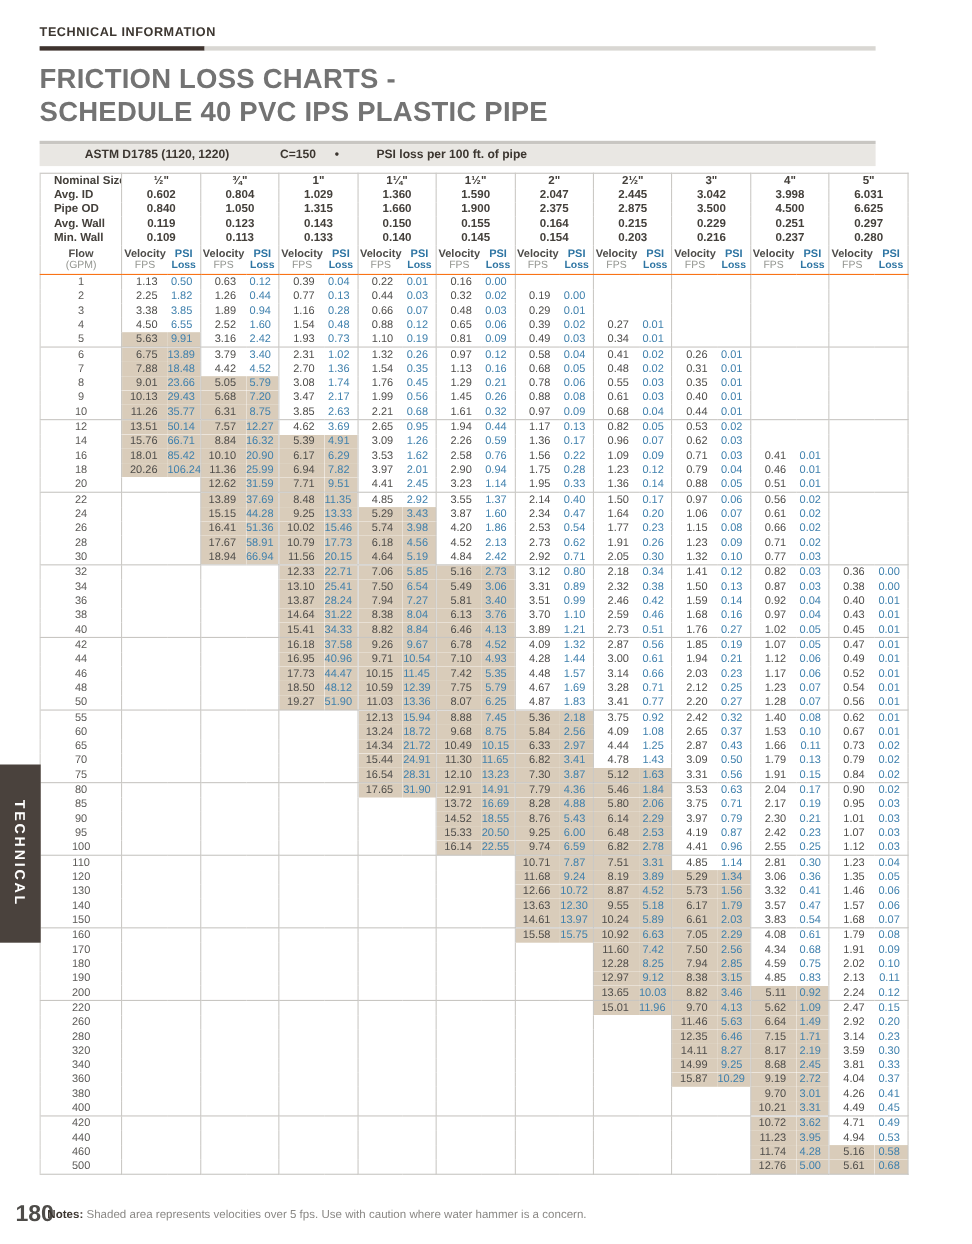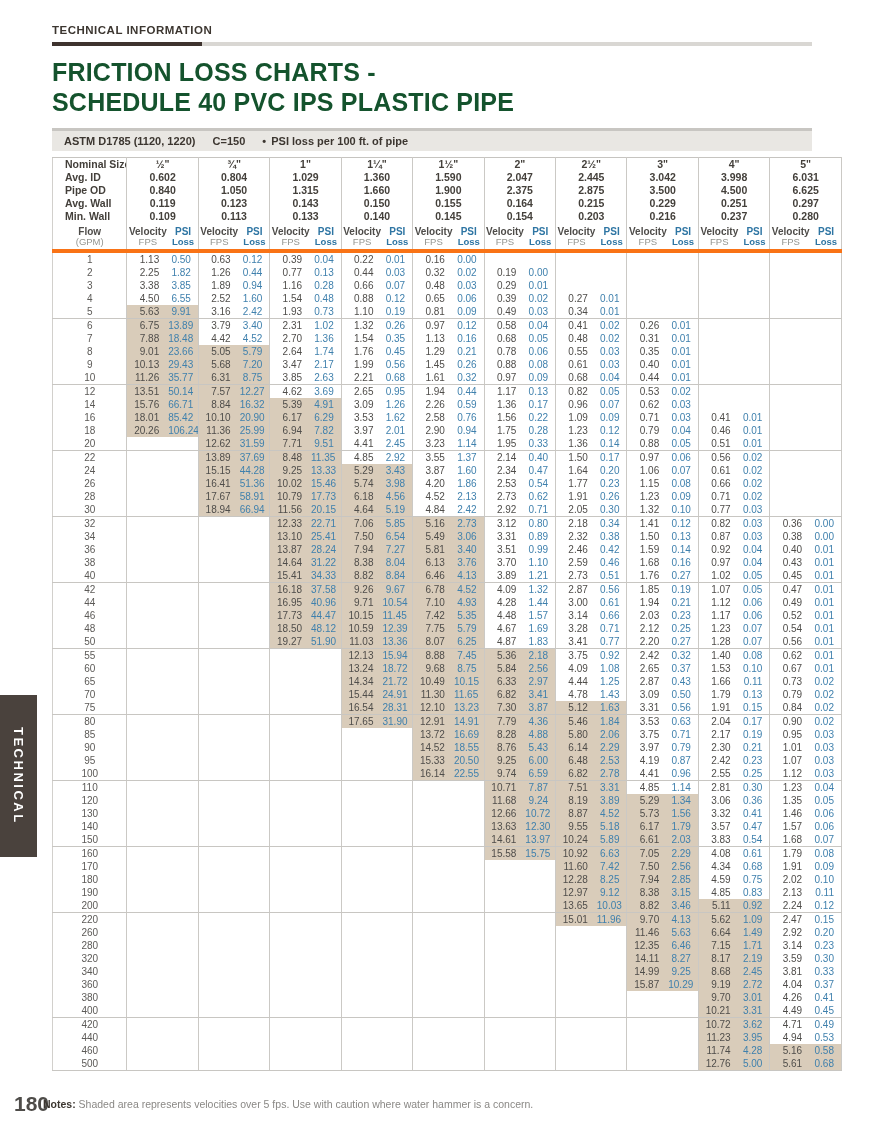--- a/index.html
+++ b/index.html
@@ -1,38 +1,38 @@
 <!DOCTYPE html>
 <html><head>
 <meta charset="utf-8">
 <style>
   html,body{margin:0;padding:0;}
   body{
     width:884px;height:1131px;background:#ffffff;position:relative;
     font-family:"Liberation Sans", sans-serif;color:#44403b;overflow:hidden;
   }
-  .content{position:absolute;left:52px;top:0;width:760px;}
+  .content{position:absolute;left:36px;top:0;width:760px;}
   .eyebrow{margin-top:24px;font-size:11.5px;font-weight:bold;letter-spacing:.5px;color:#3c3630;}
   .rule{margin-top:6px;height:4px;display:flex;}
   .rule-dark{width:150px;background:#3e332e;}
   .rule-light{flex:1;background:#d9d7d3;}
-  .title{margin-top:12px;font-size:25px;font-weight:bold;color:#14532d;line-height:1.18;letter-spacing:.2px;}
+  .title{margin-top:12px;font-size:25px;font-weight:bold;color:#737373;line-height:1.18;letter-spacing:.2px;}
   .gray-rule{margin-top:11px;height:3px;background:#c8c6c2;}
   .spec-bar{height:20px;background:#e9e7e3;font-size:11px;font-weight:bold;color:#3c3630;line-height:20px;padding-left:12px;}
-  .spec-bar span{margin-right:14px;}
+  .spec-bar span{margin-right:14px;margin-left:29px;}
   .spec-bar .bullet{color:#3c3630;margin:0 2px 0 0;}
 
   table.friction{width:790px;border-collapse:collapse;table-layout:fixed;margin-top:6px;
     border-left:1px solid #d2d0cc;border-right:1px solid #d2d0cc;border-bottom:1px solid #a8a6a2;}
   table.friction th, table.friction td{padding:0;height:13px;line-height:13px;font-weight:normal;overflow:hidden;white-space:nowrap;}
   thead tr.spec-row th{font-size:10.5px;font-weight:bold;color:#44403b;text-align:center;}
   thead tr.spec-row th.spec-label{text-align:left;padding-left:12px;}
   thead tr:first-child th{border-top:1px solid #c6c4c0;}
   th.group-sep, td.group-sep{border-right:1px solid #cbc9c5;}
-  thead tr.head-row th{border-bottom:4px solid #f97316;height:26px;vertical-align:middle;}
+  thead tr.head-row th{border-bottom:1px solid #f97316;height:26px;vertical-align:middle;}
   .head-row .l1{font-size:10px;line-height:11px;font-weight:bold;color:#4e4c49;}
   .head-row .l2{font-size:9.5px;line-height:10px;color:#939590;}
   .head-row th.psi-head .l1, .head-row th.psi-head .l2{color:#2e75a3;font-weight:bold;}
   .head-row th.flow-head .l1{color:#4e4c49;}
   tbody td{font-size:10px;color:#4f4d4a;}
   tbody td.flow-cell{text-align:center;color:#5c5a57;}
   tbody td.vel-cell{text-align:right;padding-right:9px;color:#4f4d4a;}
   tbody td.psi-cell{text-align:right;padding-right:7px;color:#3f80ad;}
   tbody tr.group-end td{border-bottom:1px solid #c8c6c2;}
   td.shaded{background:#d9ccba;}
@@ -404,21 +404,21 @@
           <td class="psi-cell group-sep"></td>
           <td class="vel-cell"></td>
           <td class="psi-cell group-sep"></td>
         </tr>
         <tr>
           <td class="flow-cell group-sep">8</td>
           <td class="vel-cell shaded">9.01</td>
           <td class="psi-cell group-sep shaded">23.66</td>
           <td class="vel-cell shaded">5.05</td>
           <td class="psi-cell group-sep shaded">5.79</td>
-          <td class="vel-cell">2.64</td>
+          <td class="vel-cell">3.08</td>
           <td class="psi-cell group-sep">1.74</td>
           <td class="vel-cell">1.76</td>
           <td class="psi-cell group-sep">0.45</td>
           <td class="vel-cell">1.29</td>
           <td class="psi-cell group-sep">0.21</td>
           <td class="vel-cell">0.78</td>
           <td class="psi-cell group-sep">0.06</td>
           <td class="vel-cell">0.55</td>
           <td class="psi-cell group-sep">0.03</td>
           <td class="vel-cell">0.35</td>

